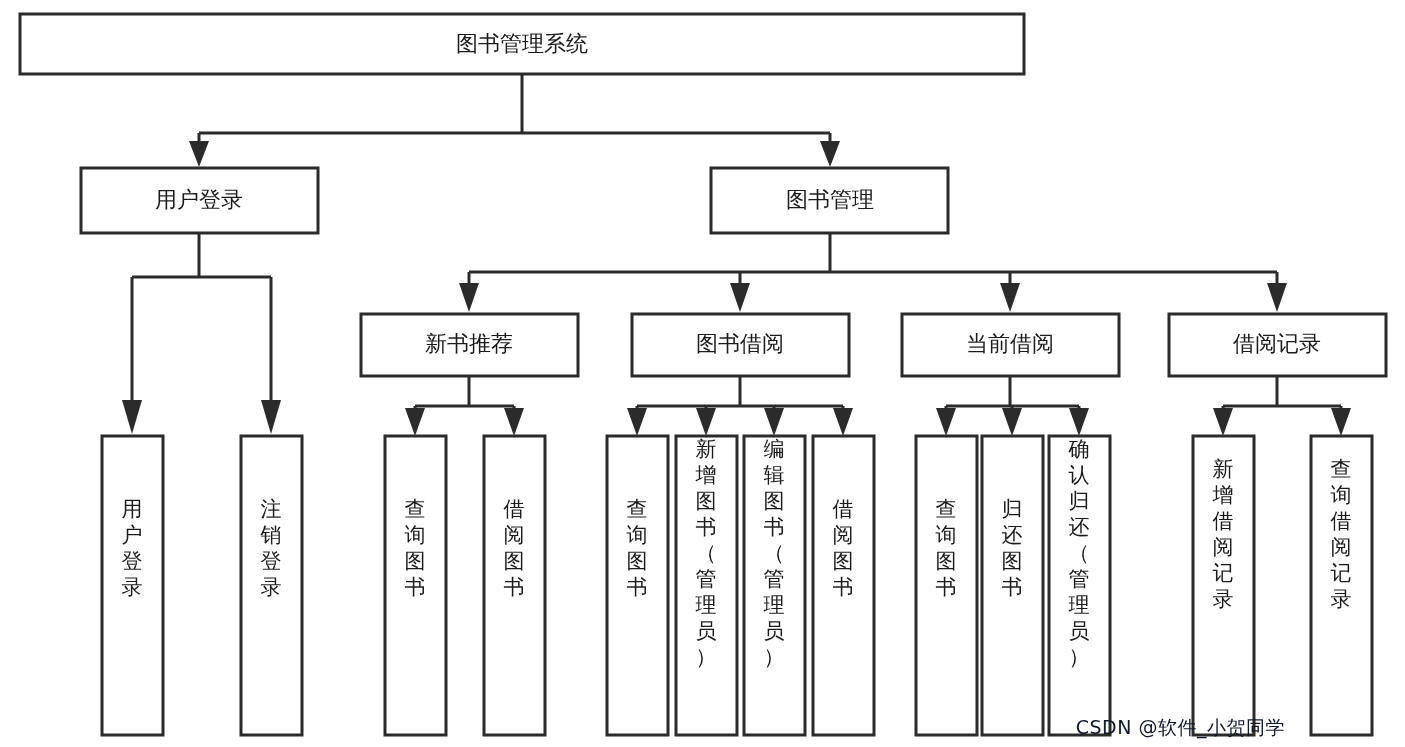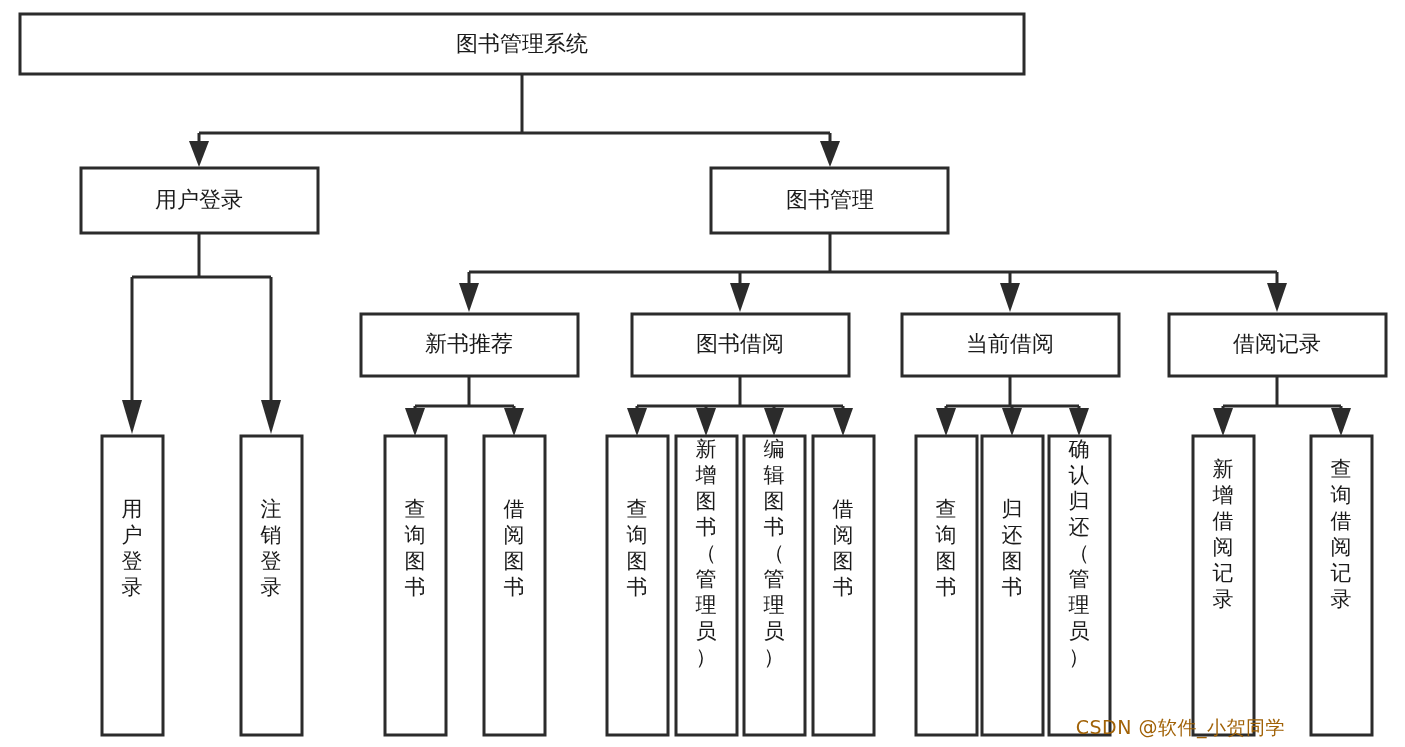--- a/index.html
+++ b/index.html
@@ -52,21 +52,21 @@
   .arrow-head {
     fill: #2b2b2b;
     stroke: none;
   }
   .watermark-text {
     position: absolute;
     right: 12px;
     bottom: 6px;
     font-family: "DejaVu Sans", "Liberation Sans", sans-serif;
     font-size: 19px;
-    color: #a16207;
+    color: #0f172a;
     letter-spacing: 0.5px;
     white-space: nowrap;
     user-select: none;
   }
 </style>
 </head>
 <body>
 
 <div id="diagram-root">
 

